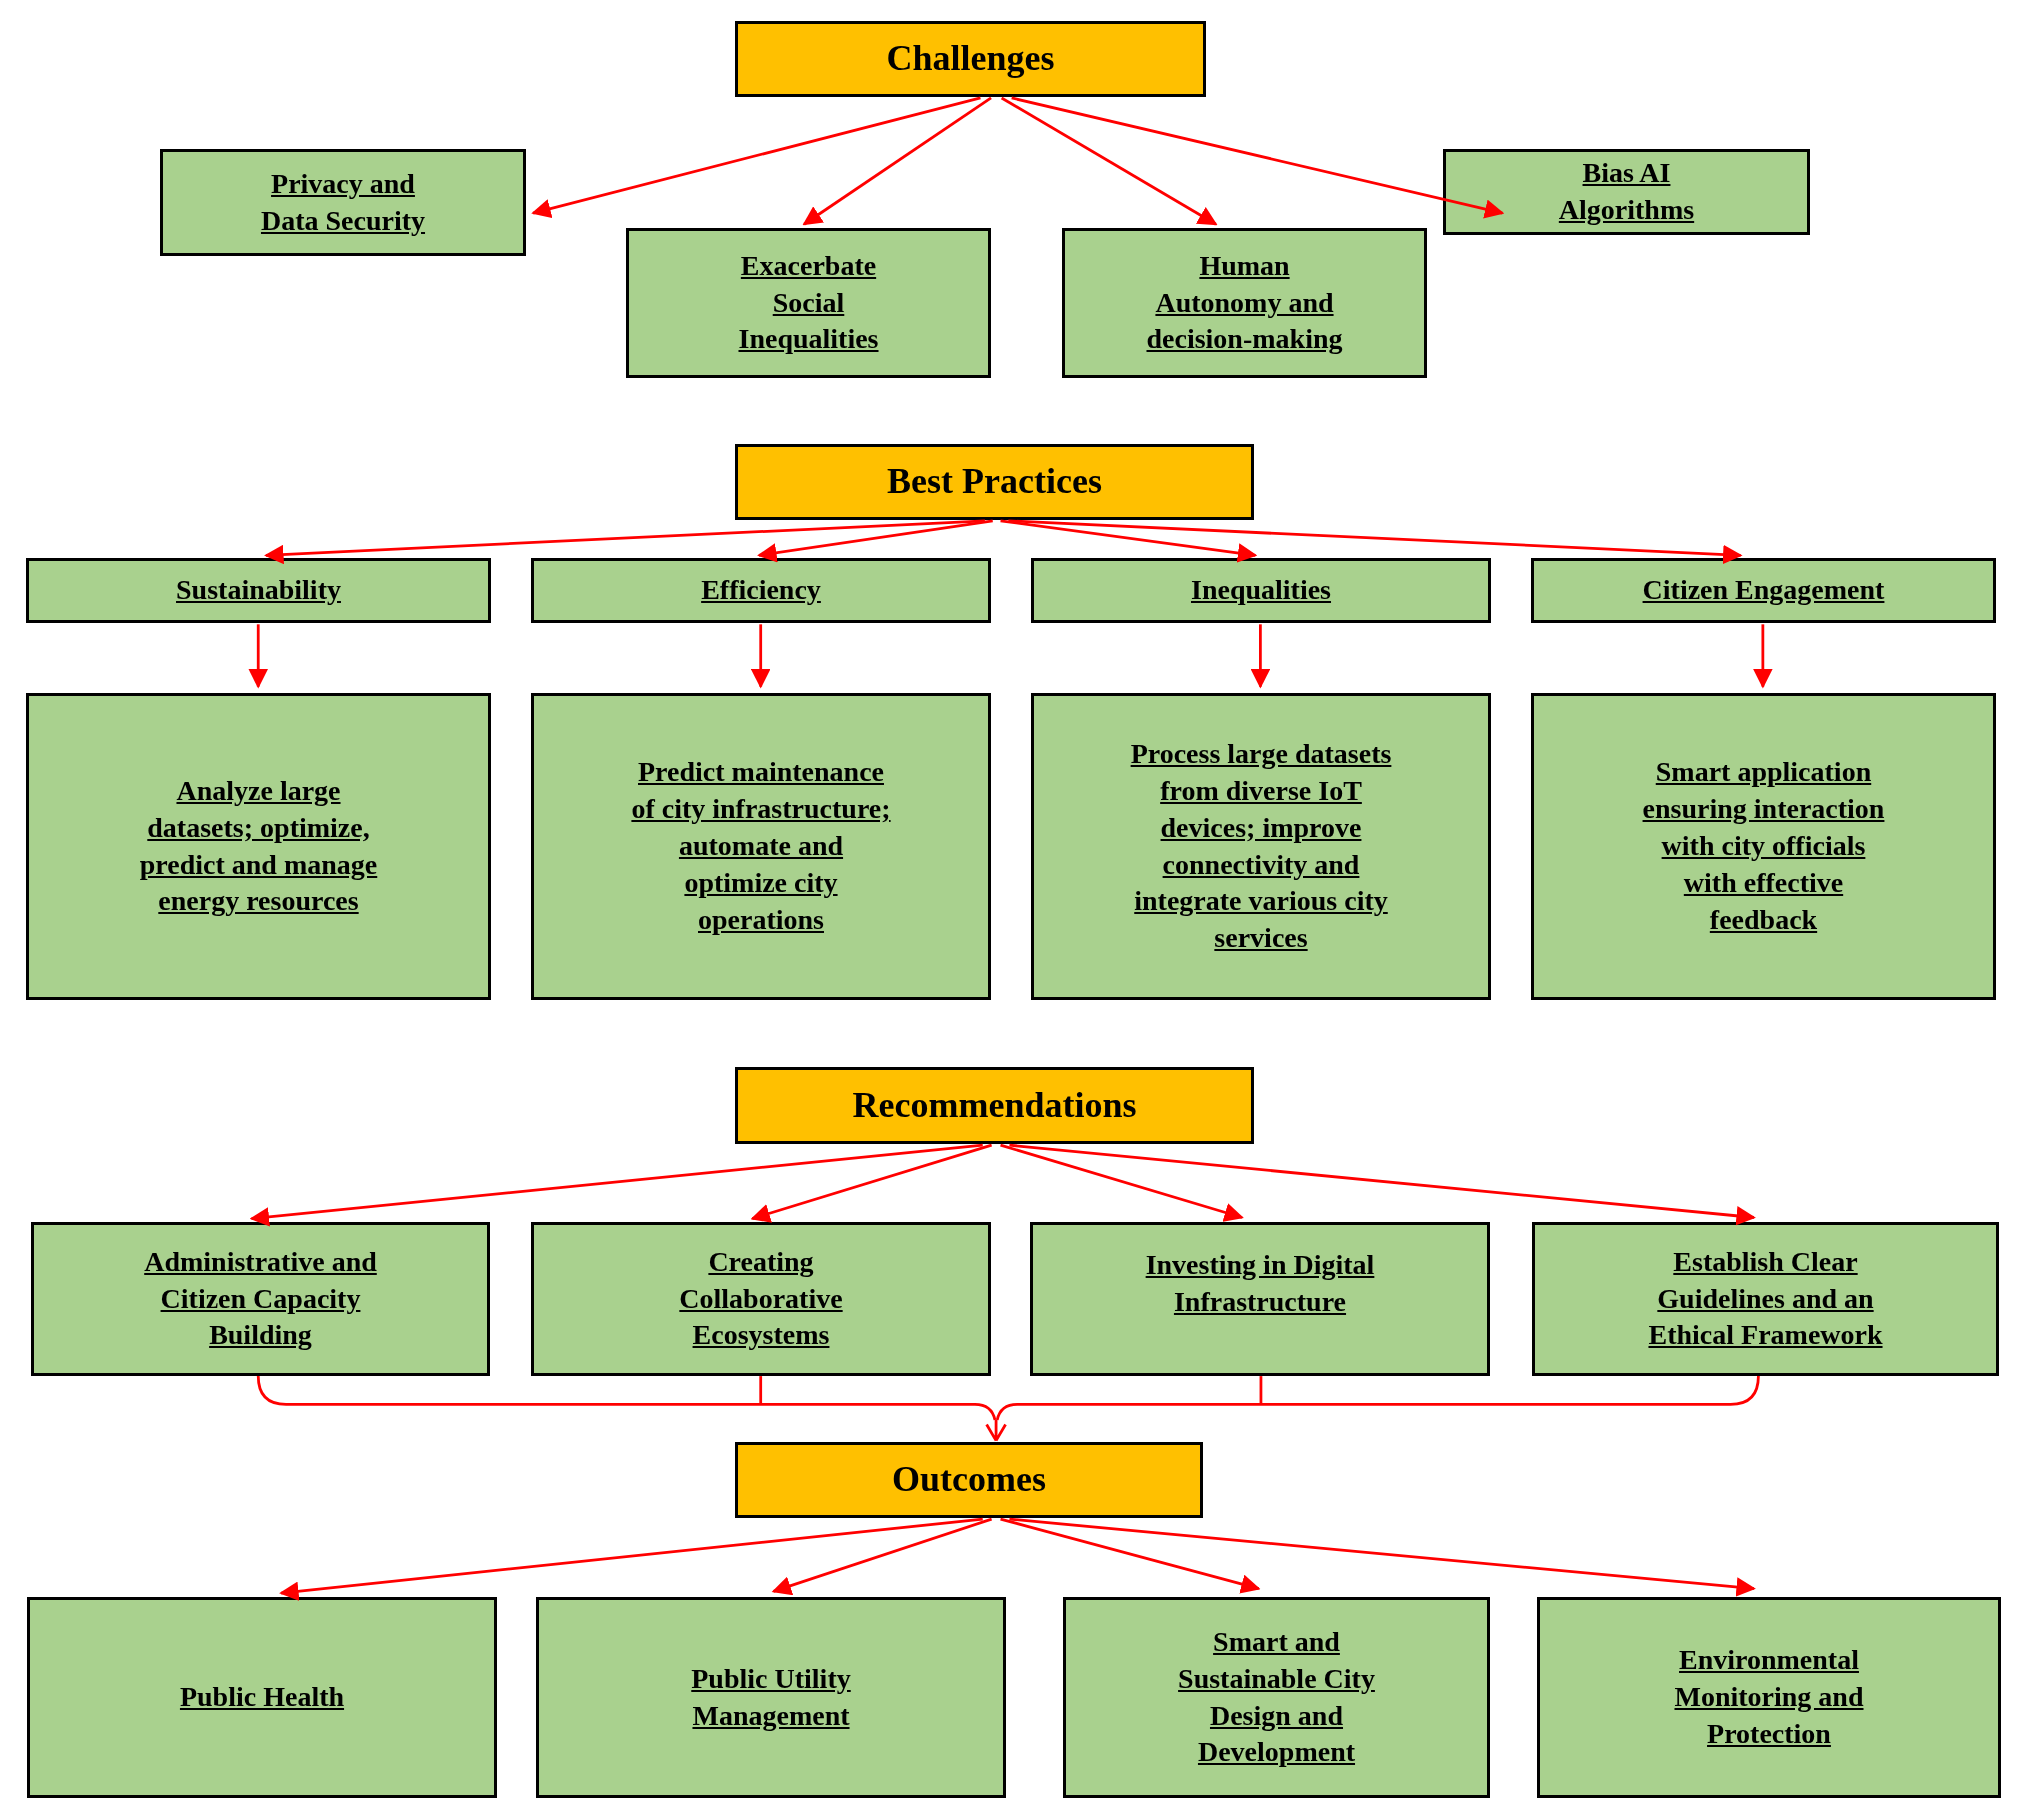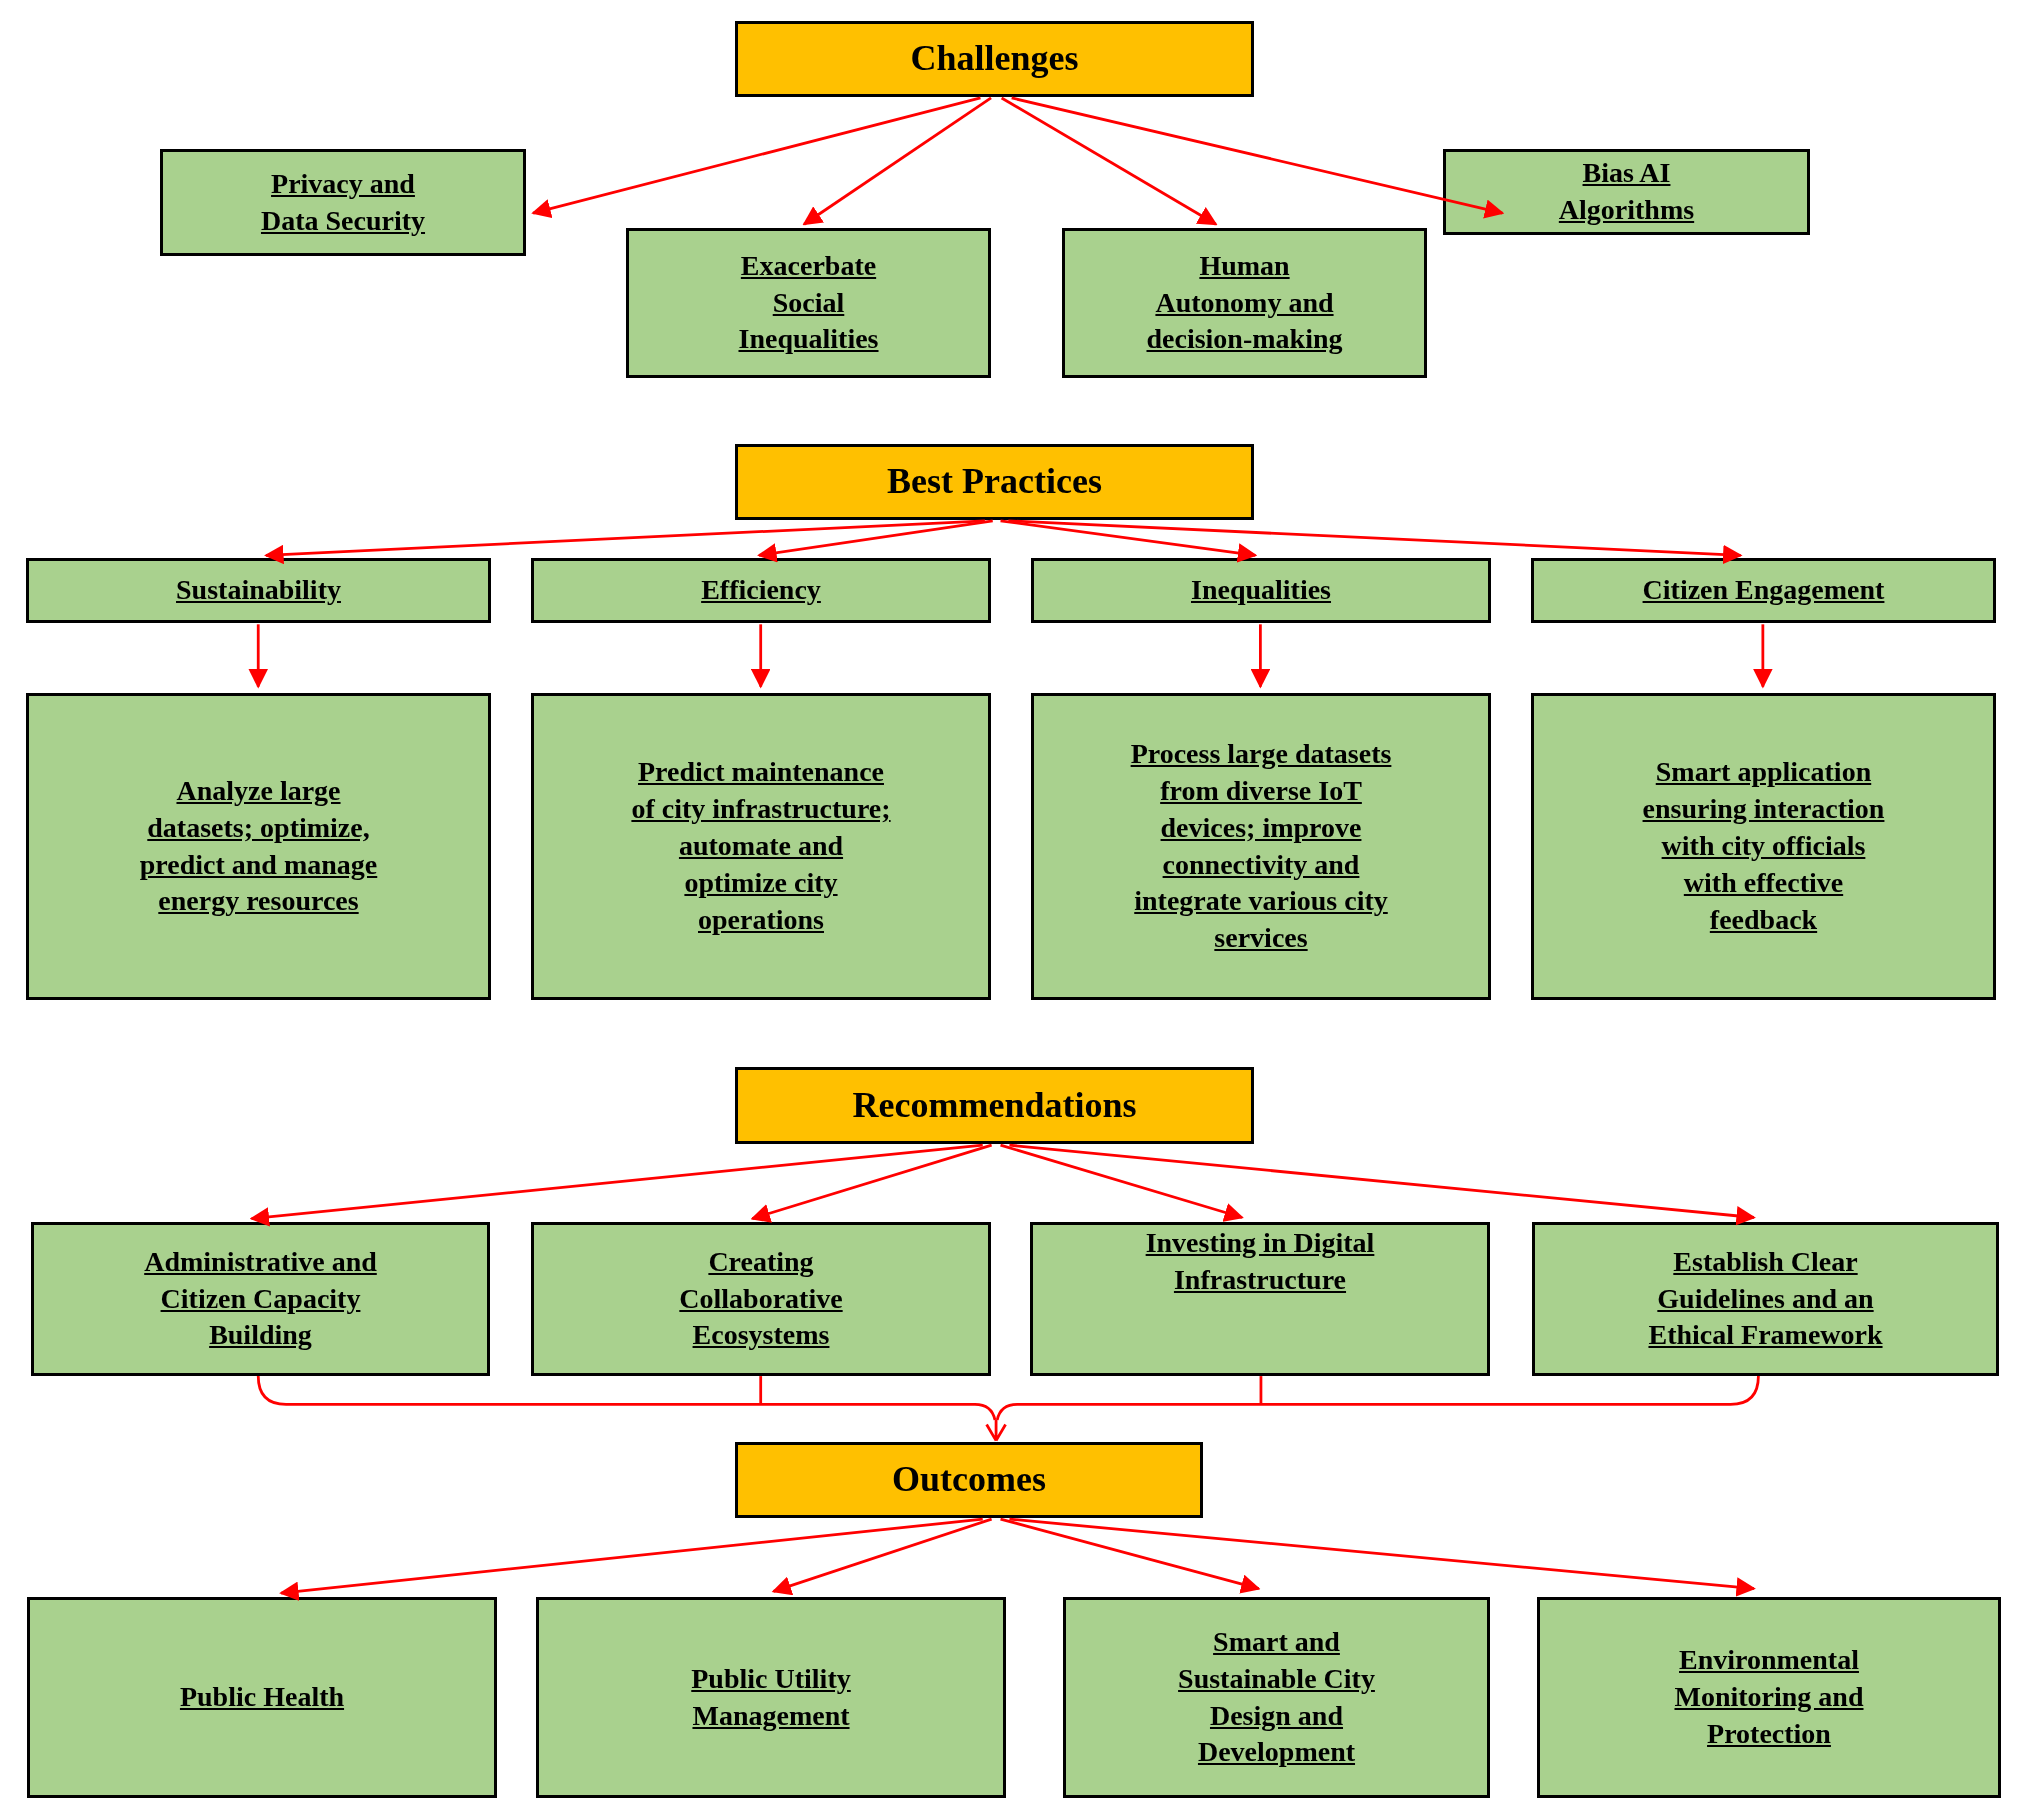--- a/index.html
+++ b/index.html
@@ -30,34 +30,34 @@
   .header{
     background:#FFC000;
     font-size:36px;
   }
   .green{
     background:#A9D18E;
     font-size:28px;
     text-decoration:underline;
   }
   .align-top{align-items:flex-start;}
-  .align-top span{}
+  .align-top span{padding-top:22px;}
   svg.connectors{
     position:absolute;
     left:0;top:0;
     width:2035px;height:1809px;
     pointer-events:none;
   }
 </style>
 </head>
 <body>
 
 <div class="canvas">
 
-  <div class="node header" style="left:735px;top:21px;width:519px;height:76px">
+  <div class="node header" style="left:735px;top:21px;width:471px;height:76px">
     <span>Challenges</span>
   </div>
 
   <div class="node header" style="left:735px;top:444px;width:519px;height:76px">
     <span>Best Practices</span>
   </div>
 
   <div class="node header" style="left:735px;top:1067px;width:519px;height:77px">
     <span>Recommendations</span>
   </div>

